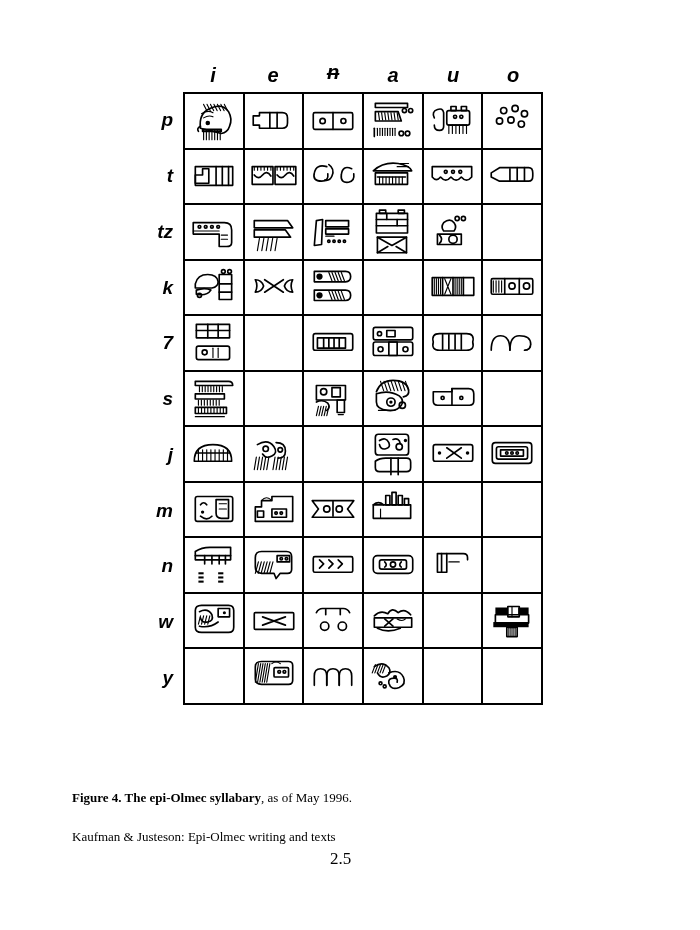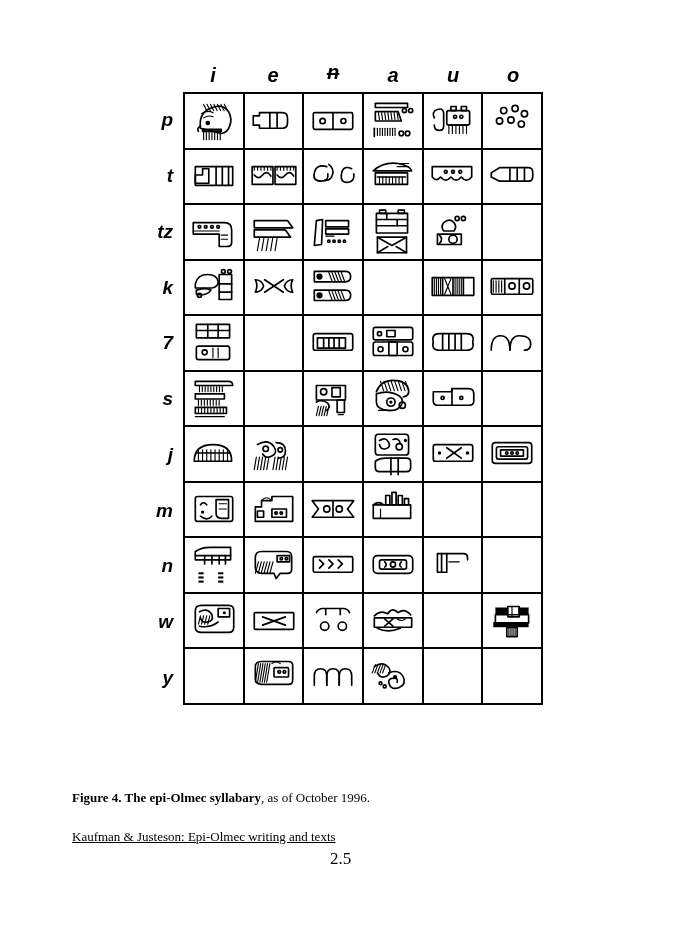--- a/index.html
+++ b/index.html
@@ -125,21 +125,20 @@
   }
   #figure-caption .cap-bold {
     font-weight: bold;
   }
   #running-foot {
     position: absolute;
     left: 72px;
     top: 829px;
     width: 560px;
     font-size: 13px;
-    text-decoration: underline;
   }
   #page-number {
     position: absolute;
     left: 330px;
     top: 849px;
     font-size: 17px;
   }
 </style>
 </head>
 <body>
@@ -873,19 +872,19 @@
             <circle cx="14" cy="30" r="1.4" fill="none" stroke="#000" stroke-width="1.6" stroke-linejoin="round" stroke-linecap="round"></circle>
             <circle cx="18" cy="33" r="1.4" fill="none" stroke="#000" stroke-width="1.6" stroke-linejoin="round" stroke-linecap="round"></circle>
           </svg>
         </div>
         <div class="grid-cell glyph-empty"></div>
         <div class="grid-cell glyph-empty"></div>
       </div>
     </div>
 
   <div id="figure-caption">
-    <span class="cap-bold">Figure 4.  The epi-Olmec syllabary</span><span>, as of October 1996.</span>
+    <span class="cap-bold">Figure 4.  The epi-Olmec syllabary</span><span>, as of May 1996.</span>
   </div>
 
   <div id="running-foot">Kaufman &amp; Justeson: Epi-Olmec writing and texts</div>
   <div id="page-number">2.5</div>
 
 </div>
 
 </body></html>

